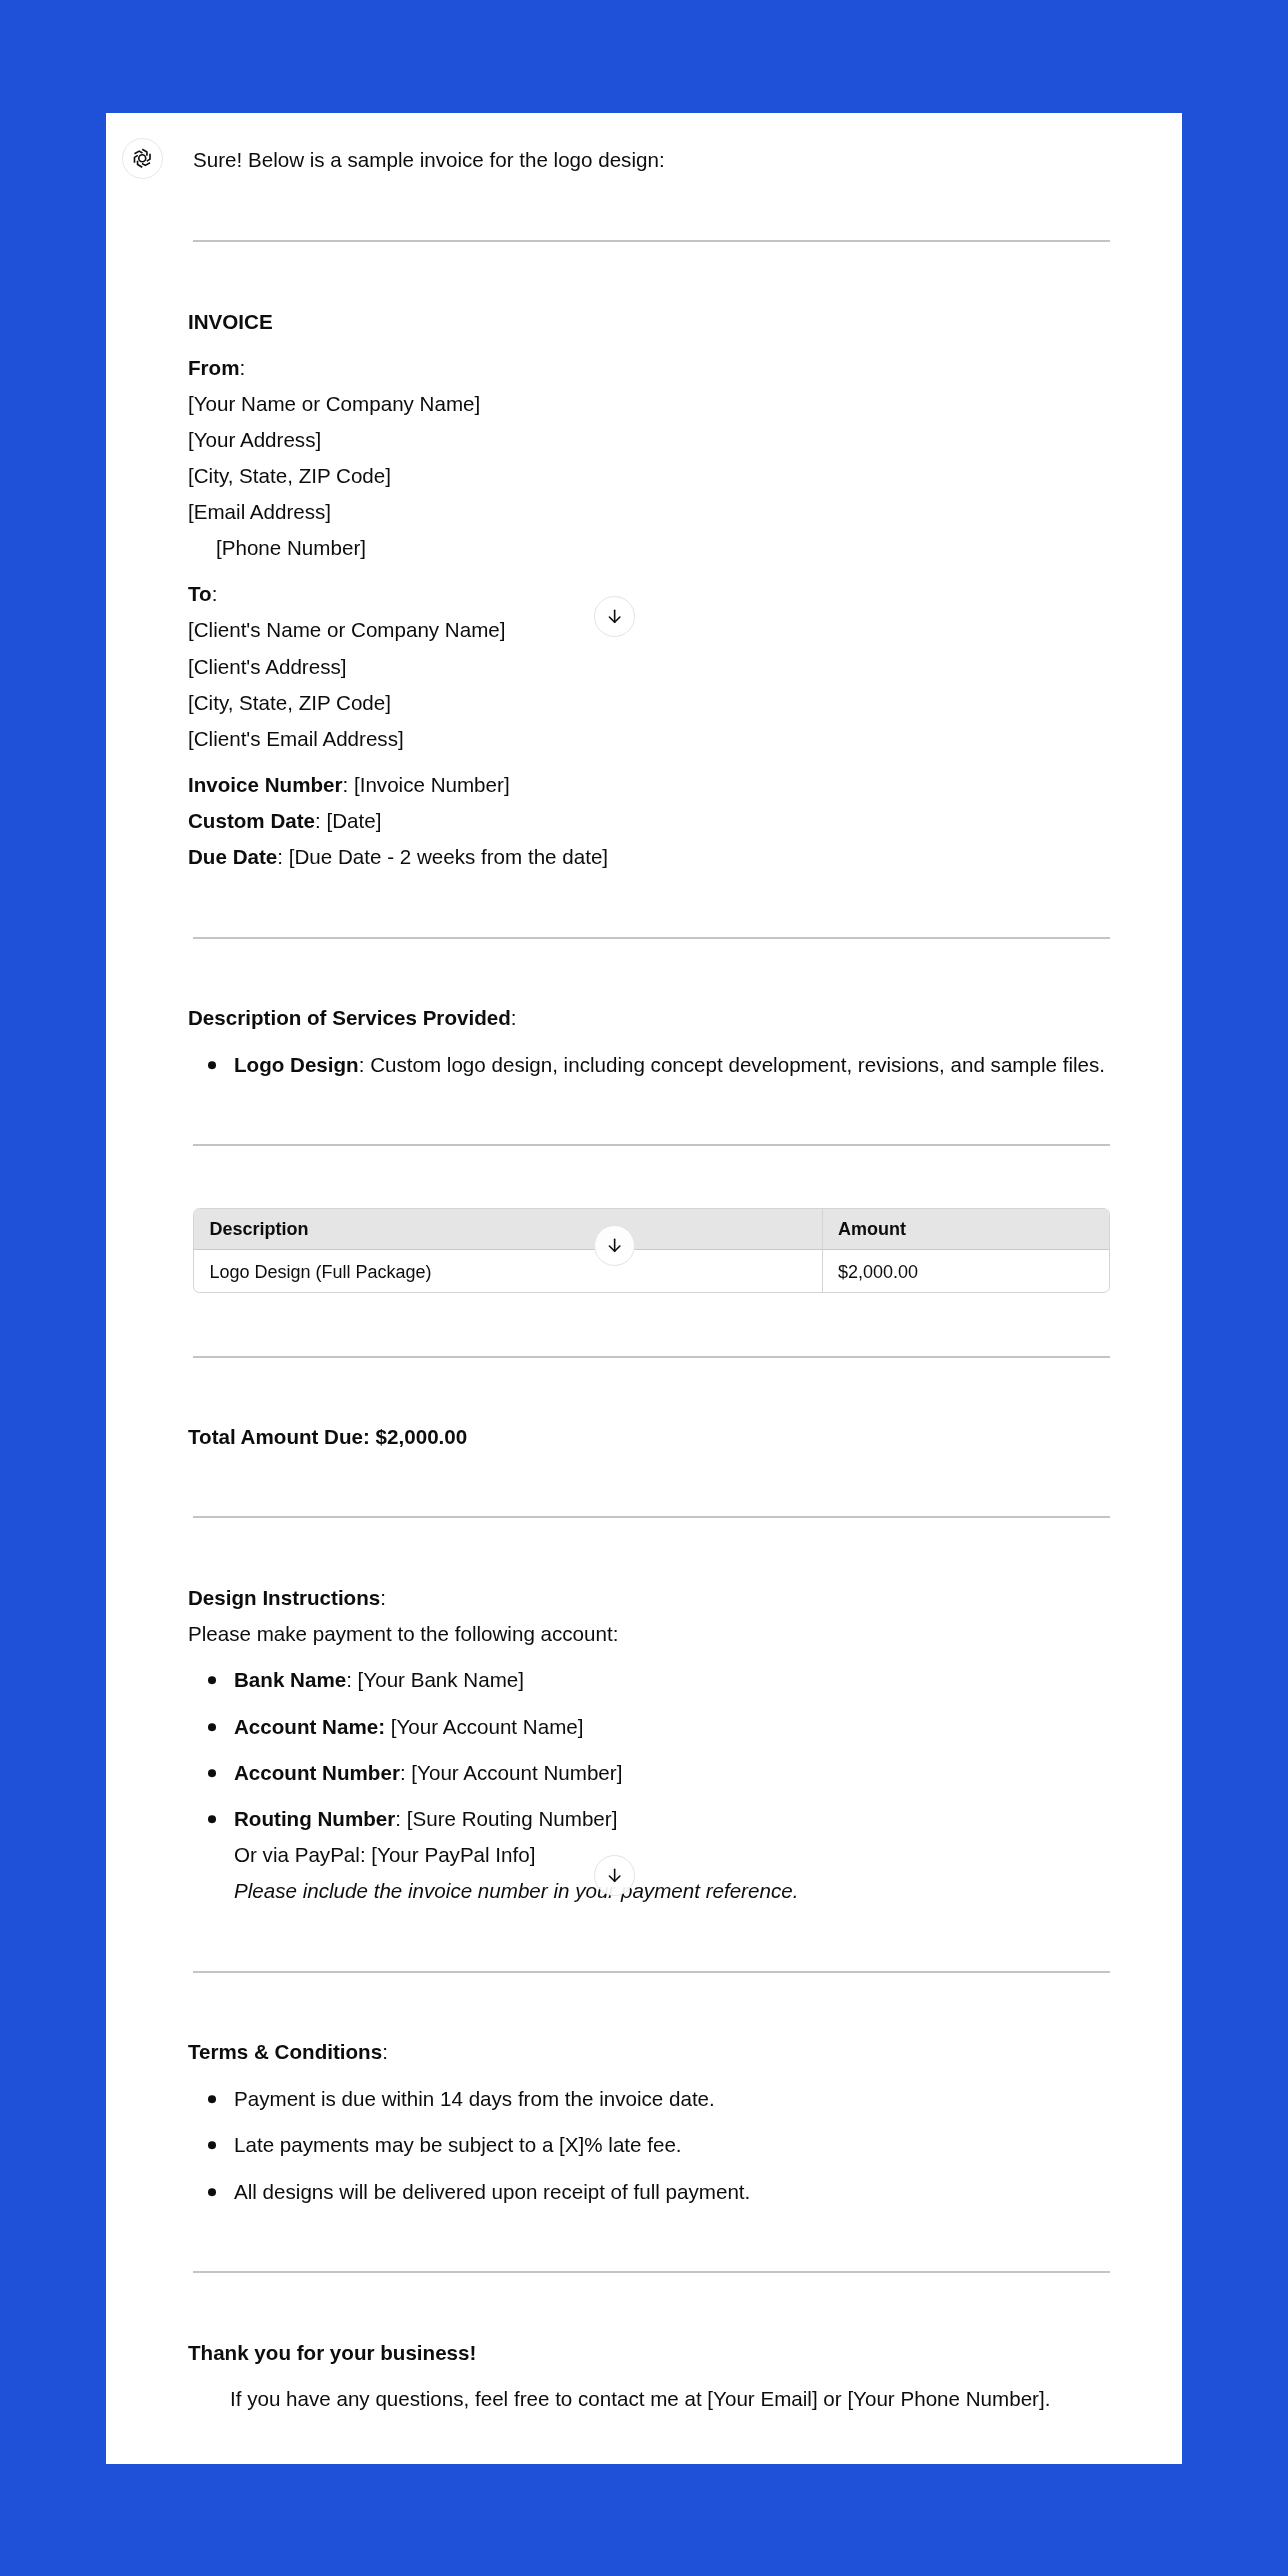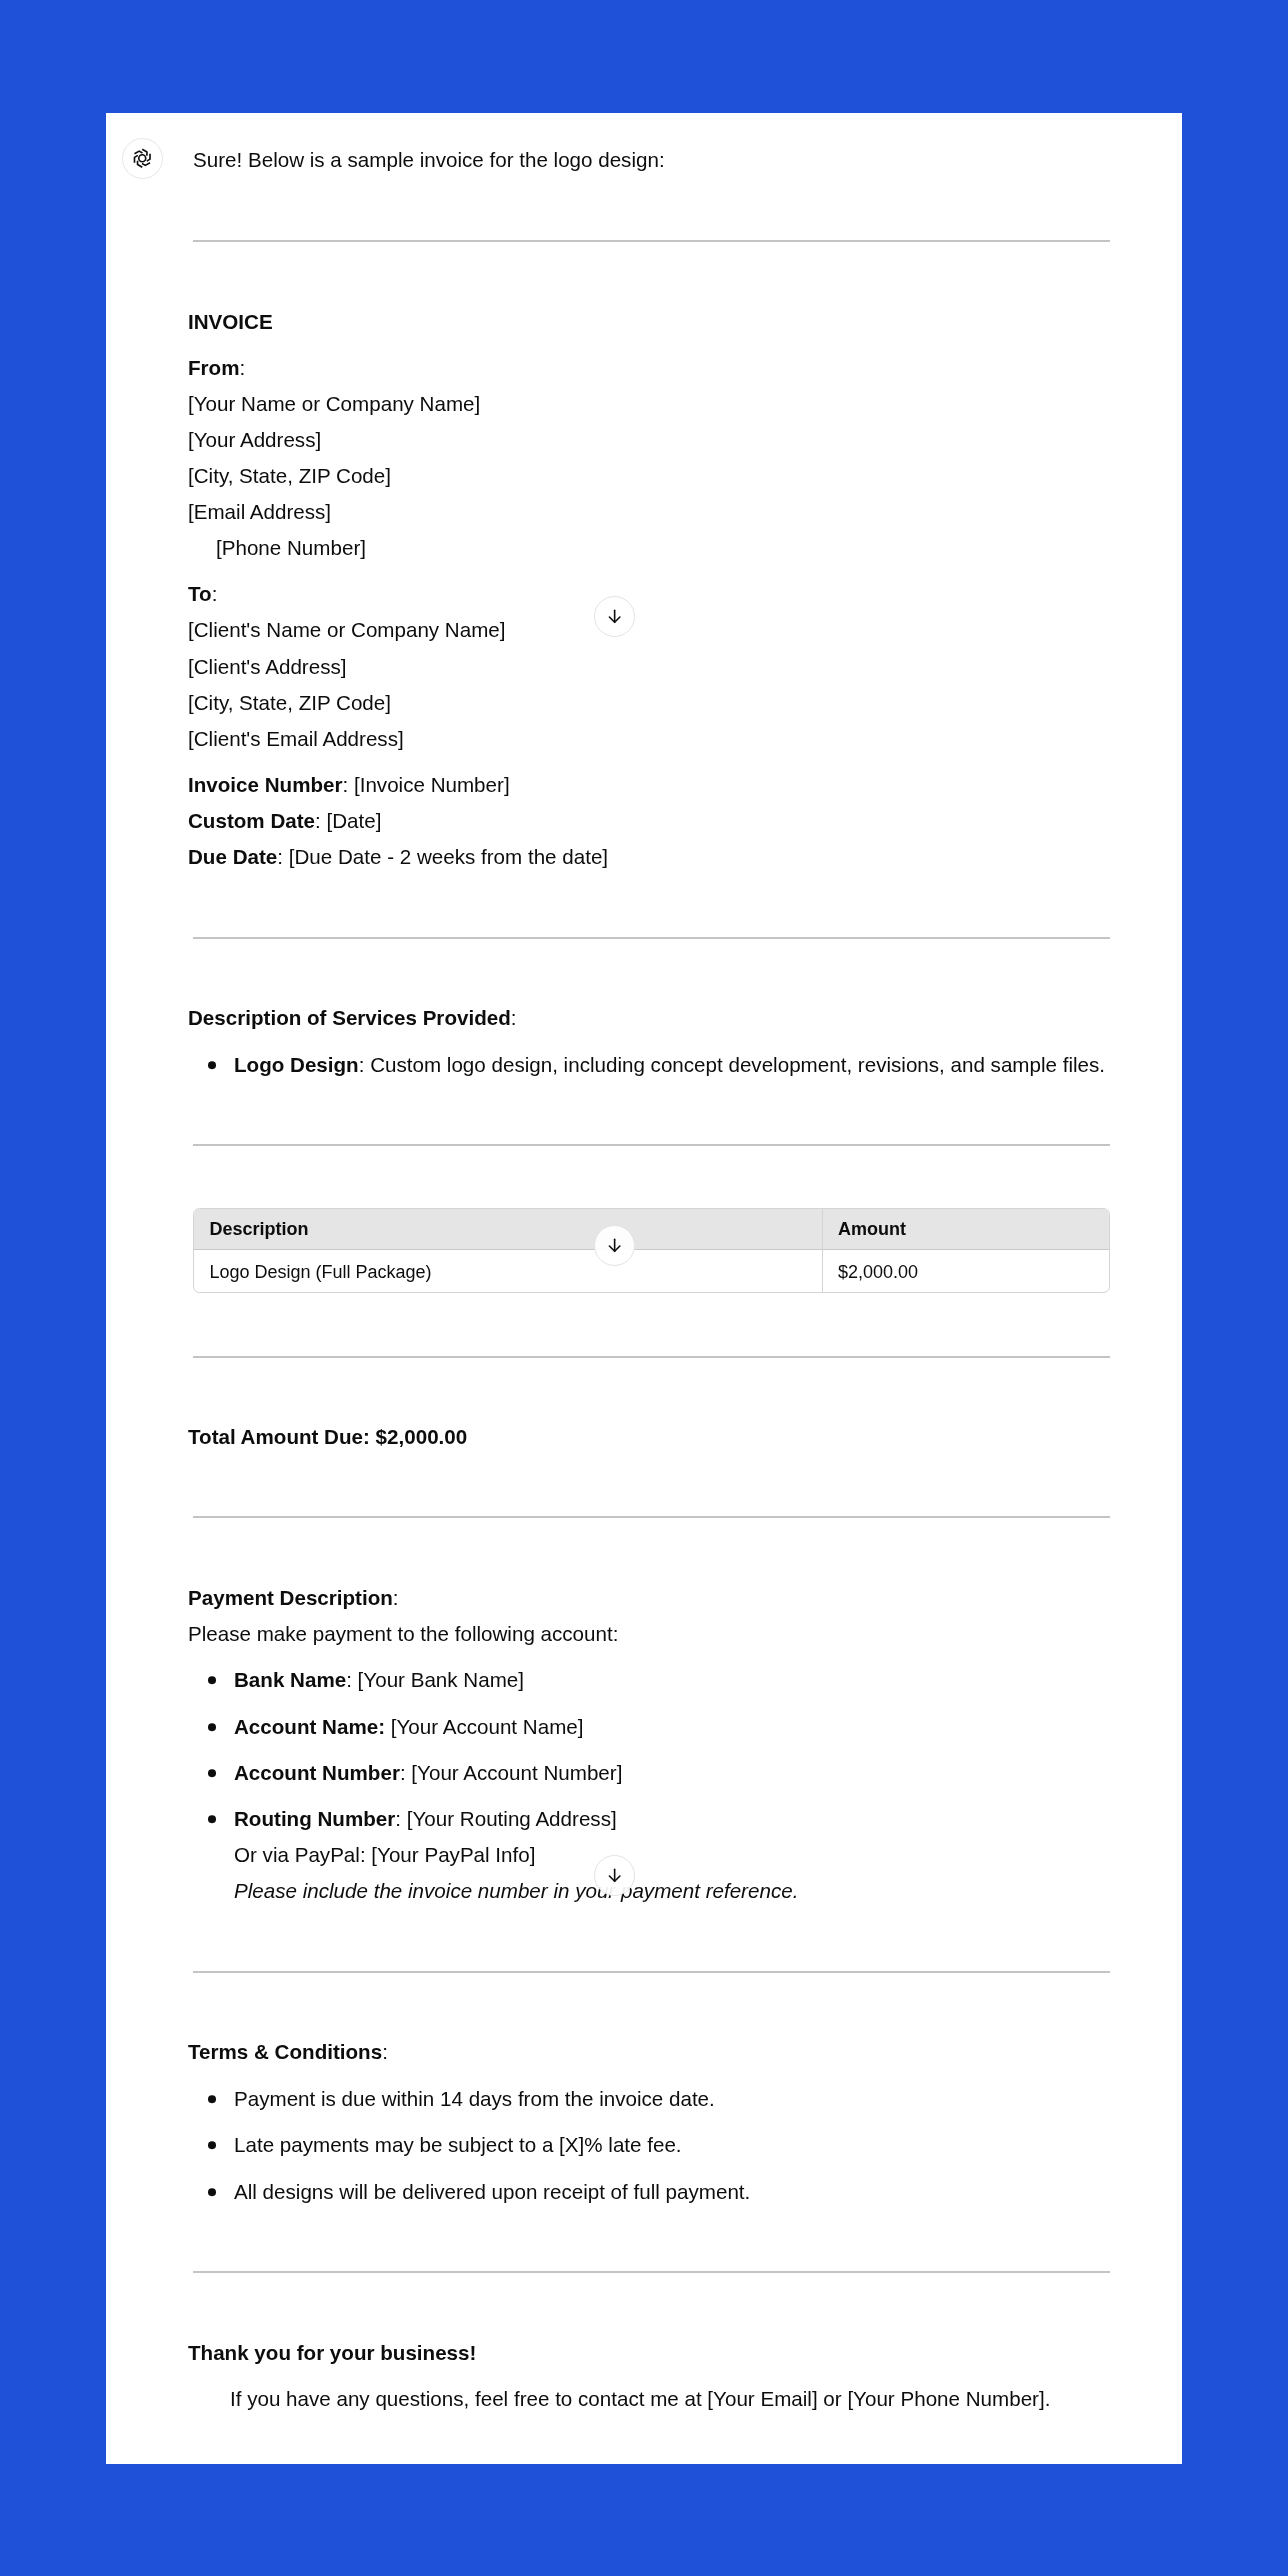--- a/index.html
+++ b/index.html
@@ -120,31 +120,31 @@
   <div class="cell" style="left:15.5px; top:53px;">Logo Design (Full Package)</div>
   <div class="cell" style="left:644px; top:53px;">$2,000.00</div>
 </div>
 
 <div class="hr" style="top:1356px;"></div>
 
 <div class="line b" style="top:1437px;">Total Amount Due: $2,000.00</div>
 
 <div class="hr" style="top:1516px;"></div>
 
-<div class="line" style="top:1598px;"><span class="b">Payment Description</span><span>:</span></div>
+<div class="line" style="top:1598px;"><span class="b">Design Instructions</span><span>:</span></div>
 <div class="line" style="top:1634px;">Please make payment to the following account:</div>
 
 <div class="bullet" style="top:1680px;"></div>
 <div class="line indent" style="top:1680px;"><span class="b">Bank Name</span><span>: [Your Bank Name]</span></div>
 <div class="bullet" style="top:1727px;"></div>
 <div class="line indent" style="top:1727px;"><span class="b">Account Name:</span><span> [Your Account Name]</span></div>
 <div class="bullet" style="top:1773px;"></div>
 <div class="line indent" style="top:1773px;"><span class="b">Account Number</span><span>: [Your Account Number]</span></div>
 <div class="bullet" style="top:1819px;"></div>
-<div class="line indent" style="top:1819px;"><span class="b">Routing Number</span><span>: [Your Routing Address]</span></div>
+<div class="line indent" style="top:1819px;"><span class="b">Routing Number</span><span>: [Sure Routing Number]</span></div>
 <div class="line indent" style="top:1855px;">Or via PayPal: [Your PayPal Info]</div>
 <div class="line indent i" style="top:1891px;">Please include the invoice number in your payment reference.</div>
 
 <div class="hr" style="top:1971px;"></div>
 
 <div class="line" style="top:2052px;"><span class="b">Terms &amp; Conditions</span><span>:</span></div>
 <div class="bullet" style="top:2099px;"></div>
 <div class="line indent" style="top:2099px;">Payment is due within 14 days from the invoice date.</div>
 <div class="bullet" style="top:2145px;"></div>
 <div class="line indent" style="top:2145px;">Late payments may be subject to a [X]% late fee.</div>

